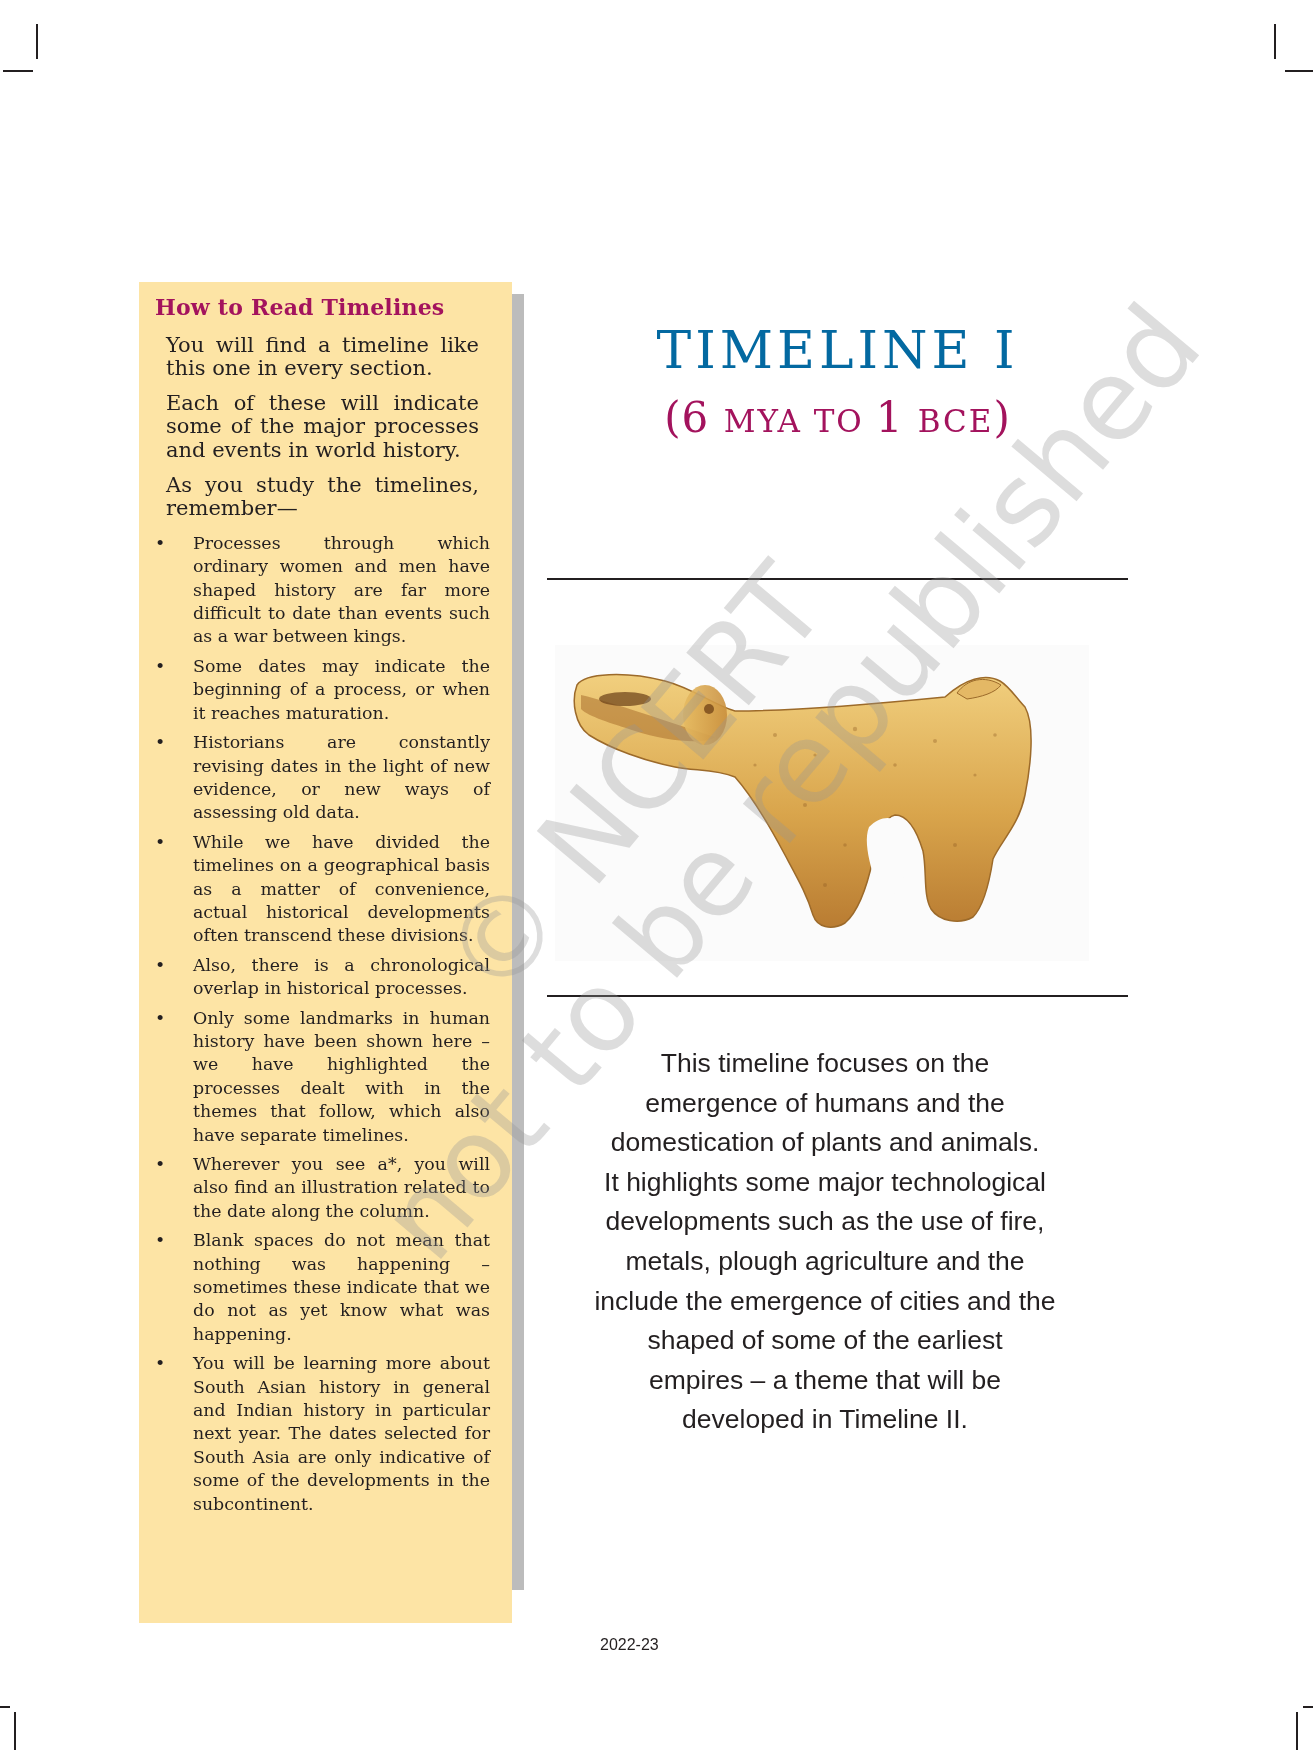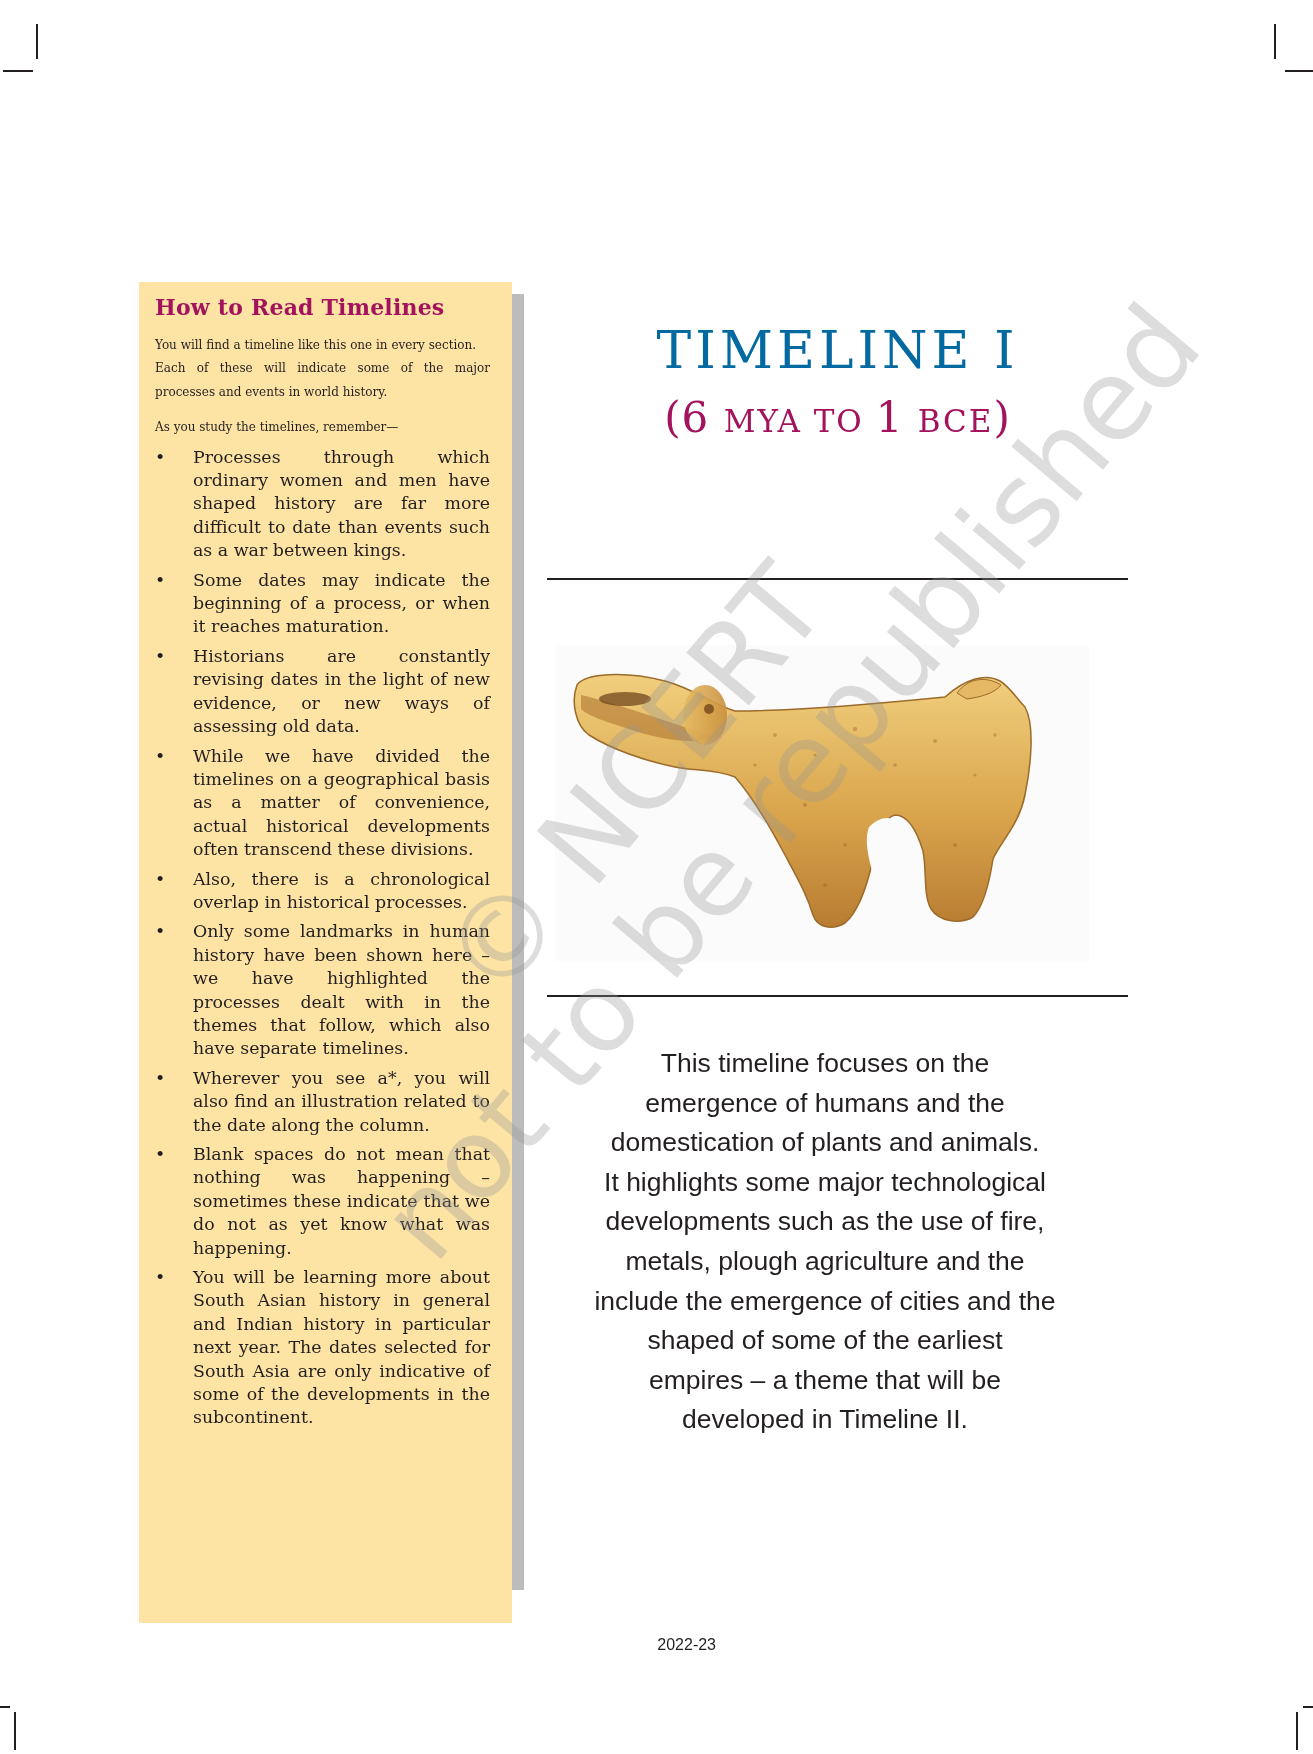--- a/index.html
+++ b/index.html
@@ -18,21 +18,21 @@
   .box {
     position:absolute; left:139px; top:282px; width:373px; height:1341px;
     background:#fde4a5;
     box-sizing:border-box; padding:10px 22px 0 16px;
   }
   .box h2 {
     margin:0 0 12px 0; font-family:"DejaVu Serif", serif; font-weight:bold;
     font-size:22px; color:#a3135d; letter-spacing:0.2px; line-height:30px;
   }
   .box p {
-    margin:0; font-size:12px; line-height:23.4px; text-align:justify;
+    margin:11px; font-size:21px; line-height:23.4px; text-align:justify;
     text-align-last:left;
   }
   .box p.gap { margin-top:12px; }
   .box ul { list-style:none; margin:6px 0 0 0; padding:0; }
   .box li {
     position:relative; padding-left:38px; font-size:17.4px; line-height:23.4px;
     text-align:justify; margin-bottom:6px;
   }
   .bullet {
     position:absolute; left:0; top:0; width:14px; text-align:left;
@@ -54,21 +54,21 @@
     position:absolute; left:555px; top:645px; width:534px; height:316px;
     background:#fbfbfb;
   }
   .desc {
     position:absolute; left:540px; width:570px; top:1044px; text-align:center;
     font-family:Liberation Sans, sans-serif; font-size:26.5px; line-height:39.6px;
     color:#231f20;
   }
   .desc span { display:block; white-space:nowrap; }
   .year {
-    position:absolute; left:600px; width:116px; top:1636px; text-align:right;
+    position:absolute; left:600px; width:116px; top:1636px; text-align:left;
     font-family:"Liberation Sans", sans-serif; font-size:16px; color:#231f20;
   }
   .watermark {
     position:absolute; left:180px; top:700px; width:1000px; text-align:center;
     font-family:"DejaVu Sans", sans-serif; font-size:112px; line-height:120px;
     color:rgba(150,150,150,0.32); transform:rotate(-50deg);
     transform-origin:50% 50%; pointer-events:none; white-space:nowrap;
     z-index:5;
   }
 </style>

